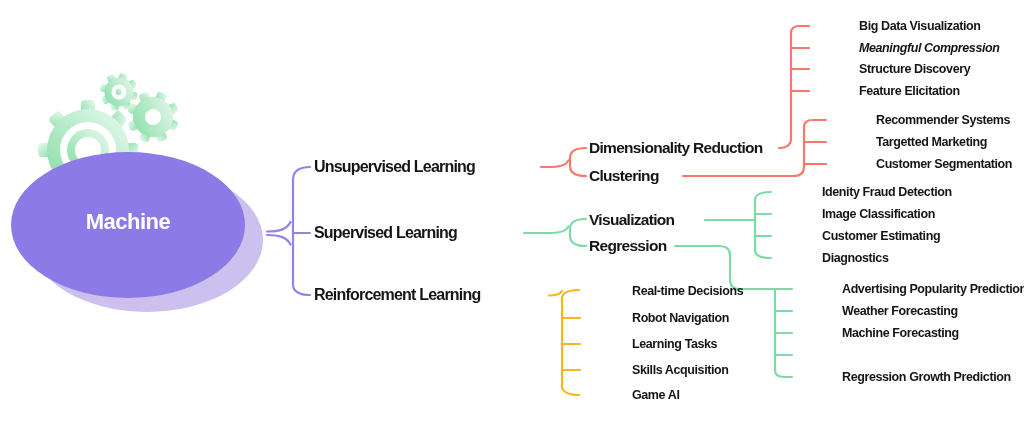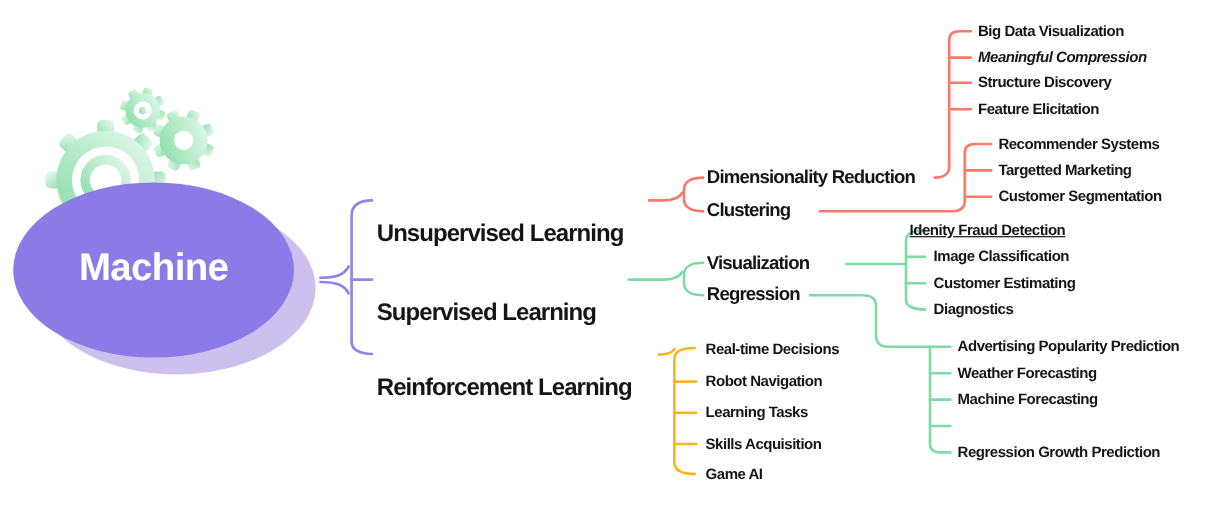--- a/index.html
+++ b/index.html
@@ -5,26 +5,26 @@
   html,body{margin:0;padding:0;background:#ffffff;}
   .canvas{
     position:relative;width:1024px;height:427px;overflow:hidden;
     font-family:"Liberation Sans","DejaVu Sans",sans-serif;background:#ffffff;
   }
   .canvas svg{position:absolute;left:0;top:0;}
   .label{
     position:absolute;transform:translateY(-50%);white-space:nowrap;
     font-weight:bold;color:#151515;line-height:1;
   }
-  .lbl-main{font-size:20px;letter-spacing:-0.8px;margin-top:28px;}
+  .lbl-main{font-size:16px;letter-spacing:-0.8px;}
   .lbl-mid{font-size:15.5px;letter-spacing:-0.7px;}
-  .lbl-leaf{font-size:12.5px;letter-spacing:-0.4px;}
+  .lbl-leaf{font-size:12.5px;letter-spacing:-0.4px;margin-left:44px;}
   .root-label{
     position:absolute;left:30px;top:222px;width:196px;transform:translateY(-50%);
-    text-align:center;color:#ffffff;font-weight:bold;font-size:32px;
+    text-align:center;color:#ffffff;font-weight:bold;font-size:22px;
     line-height:38px;letter-spacing:-0.5px;
   }
   .root-label span{display:block;}
 </style>
 </head>
 <body>
 
 <div class="canvas">
 
   <svg width="1024" height="427" viewBox="0 0 1024 427">
@@ -149,21 +149,21 @@
 
   <div class="label lbl-leaf" style="left:815px;top:26px;">Big Data Visualization</div>
   <div class="label lbl-leaf" style="left:815px;top:48px;font-style:italic;">Meaningful Compression</div>
   <div class="label lbl-leaf" style="left:815px;top:69px;">Structure Discovery</div>
   <div class="label lbl-leaf" style="left:815px;top:91px;">Feature Elicitation</div>
 
   <div class="label lbl-leaf" style="left:832px;top:120px;">Recommender Systems</div>
   <div class="label lbl-leaf" style="left:832px;top:142px;">Targetted Marketing</div>
   <div class="label lbl-leaf" style="left:832px;top:164px;">Customer Segmentation</div>
 
-  <div class="label lbl-leaf" style="left:758px;top:192px;text-decoration:underline;">Idenity Fraud Detection</div>
+  <div class="label lbl-leaf" style="left:778px;top:192px;">Idenity Fraud Detection</div>
   <div class="label lbl-leaf" style="left:778px;top:214px;">Image Classification</div>
   <div class="label lbl-leaf" style="left:778px;top:236px;">Customer Estimating</div>
   <div class="label lbl-leaf" style="left:778px;top:258px;">Diagnostics</div>
 
   <div class="label lbl-leaf" style="left:798px;top:289px;">Advertising Popularity Prediction</div>
   <div class="label lbl-leaf" style="left:798px;top:311px;">Weather Forecasting</div>
   <div class="label lbl-leaf" style="left:798px;top:333px;">Machine Forecasting</div>
   <div class="label lbl-leaf" style="left:798px;top:377px;">Regression Growth Prediction</div>
 
   <div class="label lbl-leaf" style="left:588px;top:291px;">Real-time Decisions</div>

